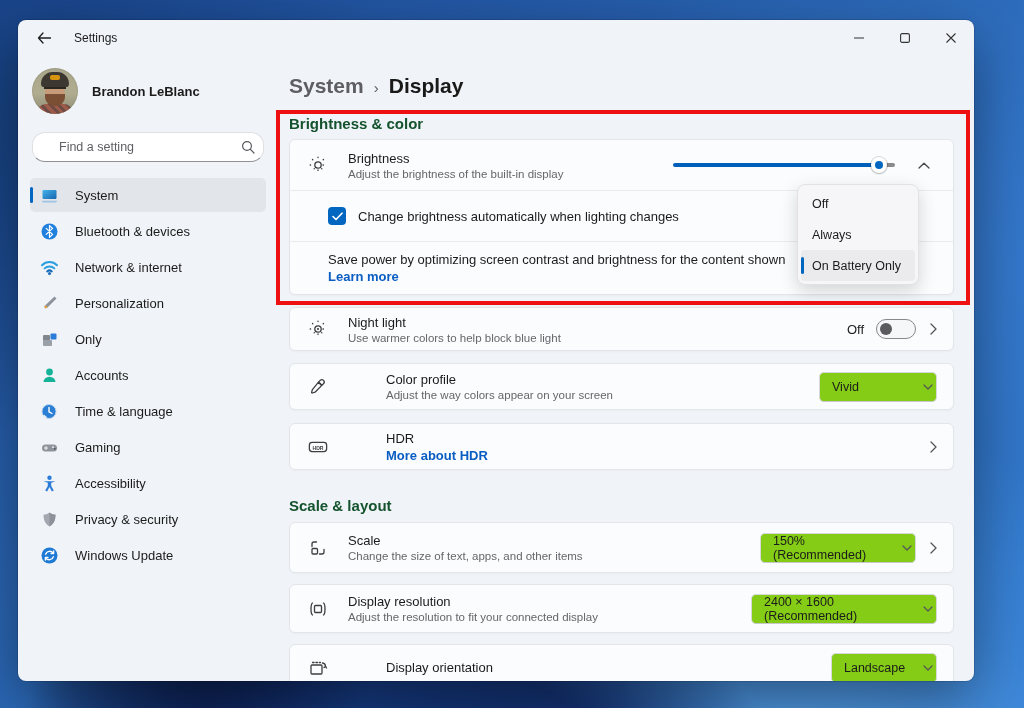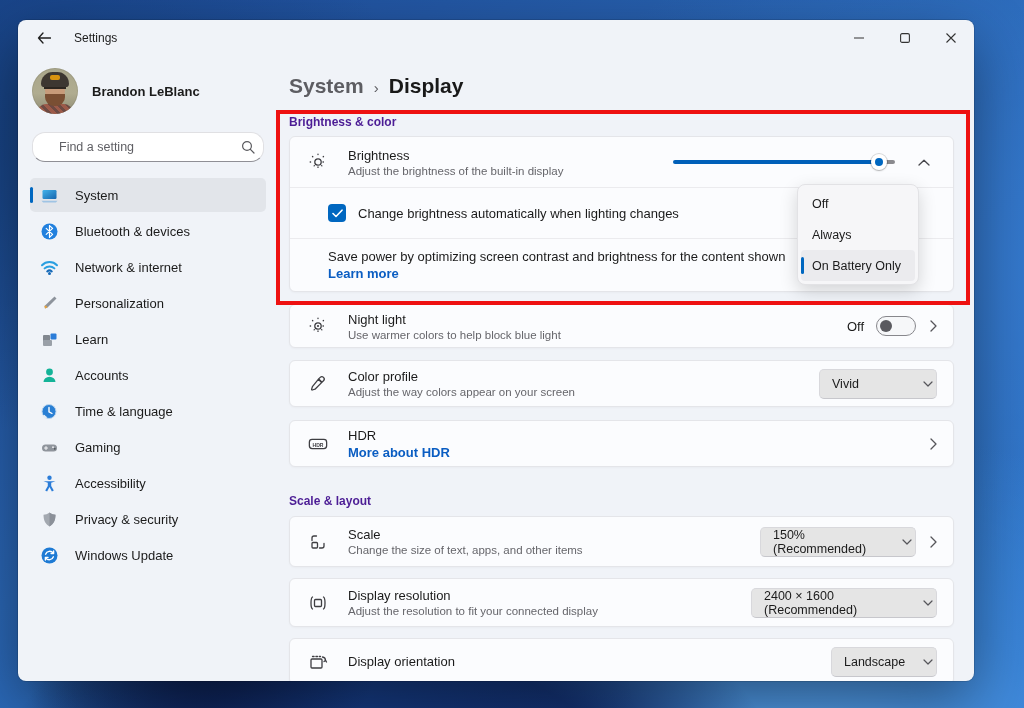--- a/index.html
+++ b/index.html
@@ -62,21 +62,21 @@
   .nav-icon { width:19px; height:19px; display:flex; align-items:center; justify-content:center; }
   .nav-label { margin-left:16px; font-size:13px; color:#1b1b1b; }
 
   
   .main { position:absolute; left:260px; top:36px; right:0; bottom:0; padding:18px 20px 0 11px; }
   .breadcrumb { display:flex; align-items:center; gap:10px; }
   .bc-parent { font-size:21px; font-weight:700; color:#5d5d62; }
   .bc-sep { font-size:15px; color:#5d5d62; padding-top:2px; }
   .bc-current { font-size:21px; font-weight:700; color:#191919; }
 
-  .section-header { margin-top:17px; font-size:12px; font-weight:700; color:#4c1d95; }
+  .section-header { margin-top:17px; font-size:15px; font-weight:700; color:#14532d; }
 
   .card { background:#fbfcfe; border:1px solid #e4e5e9; border-radius:6px; box-shadow:0 1px 2px rgba(0,0,0,.03); }
   .row { display:flex; align-items:center; padding:0 16px 0 18px; }
   .row .texts { margin-left:20px; }
   .t-title { font-size:13px; color:#1b1b1b; }
   .t-sub { font-size:11.5px; color:#66666b; margin-top:2px; }
   .right { margin-left:auto; display:flex; align-items:center; }
 
   .card-icon { width:20px; height:20px; flex:0 0 20px; display:flex; align-items:center; justify-content:center; color:#3e3e42; }
 
@@ -94,28 +94,28 @@
   .slider .thumb::after { content:""; position:absolute; left:4px; top:4px; width:8px; height:8px; border-radius:50%; background:#0067c0; }
   .expander { margin-left:16px; width:26px; height:26px; display:flex; align-items:center; justify-content:center; color:#47474c; }
 
   .checkbox { width:18px; height:18px; border-radius:4px; background:#0067c0; display:flex; align-items:center; justify-content:center; }
   .cb-label { margin-left:12px; font-size:13px; color:#1b1b1b; }
 
   .save-texts .t-title { font-size:13px; }
   .link { font-size:13px; font-weight:700; color:#0a5dc2; margin-top:2px; cursor:pointer; }
 
   .plain-card { margin-top:12px; }
-  .h44 { height:44px; } .h47 { height:47px; } .h51 { height:51px; } .h49 { height:49px; }
+  .h44 { height:44px; } .h47 { height:47px;gap:38px; } .h51 { height:51px; } .h49 { height:49px; }
 
   .toggle-label { font-size:13px; color:#1b1b1b; margin-right:12px; }
   .toggle { width:40px; height:20px; border:1px solid #87878c; border-radius:10px; position:relative; background:rgba(0,0,0,.02); }
   .toggle .knob { position:absolute; left:3px; top:3px; width:12px; height:12px; border-radius:50%; background:#5a5a5f; }
   .chev-right { margin-left:14px; color:#55555a; display:flex; }
 
-  .select { height:30px; background:#e5e5e5; border:1px solid #d8d8dc; border-bottom-color:#c7c7cc; border-radius:5px;
+  .select { height:30px; background:#84cc16; border:1px solid #d8d8dc; border-bottom-color:#c7c7cc; border-radius:5px;
     display:flex; align-items:center; justify-content:space-between; padding:0 3px 0 12px; font-size:12.5px; color:#1b1b1b; }
   .sel-chev { margin-left:10px; color:#55555a; display:flex; }
 
   
   .flyout { position:absolute; left:779px; top:164px; width:122px; background:#f6f6f8;
     border:1px solid #e2e2e5; border-radius:8px; box-shadow:0 6px 18px rgba(0,0,0,.16); padding:3px; z-index:40; }
   .fly-item { position:relative; height:31px; display:flex; align-items:center; padding-left:11px;
     font-size:12.5px; color:#1b1b1b; border-radius:4px; }
   .fly-item.selected { background:#ebebee; }
   .fly-item.selected::before { content:""; position:absolute; left:0; top:7px; width:3px; height:17px; border-radius:2px; background:#0067c0; }
@@ -228,21 +228,21 @@
         </div>
 
         <div class="nav-item">
           <span class="nav-icon">
             <svg width="19" height="19" viewBox="0 0 19 19">
                 <rect x="3" y="5" width="7" height="7" rx="1" fill="#81878f"></rect>
                 <rect x="3" y="10" width="9" height="6" rx="1" fill="#9aa0a8"></rect>
                 <rect x="10.5" y="3.5" width="6" height="6" rx="1" fill="#2b7cd8"></rect>
               </svg>
           </span>
-          <span class="nav-label">Learn</span>
+          <span class="nav-label">Only</span>
         </div>
 
         <div class="nav-item">
           <span class="nav-icon">
             <svg width="19" height="19" viewBox="0 0 19 19">
                 <circle cx="9.5" cy="6" r="3.4" fill="#14b398"></circle>
                 <path d="M3.5 16 a6 5.2 0 0 1 12 0 z" fill="#14b398"></path>
               </svg>
           </span>
           <span class="nav-label">Accounts</span>

